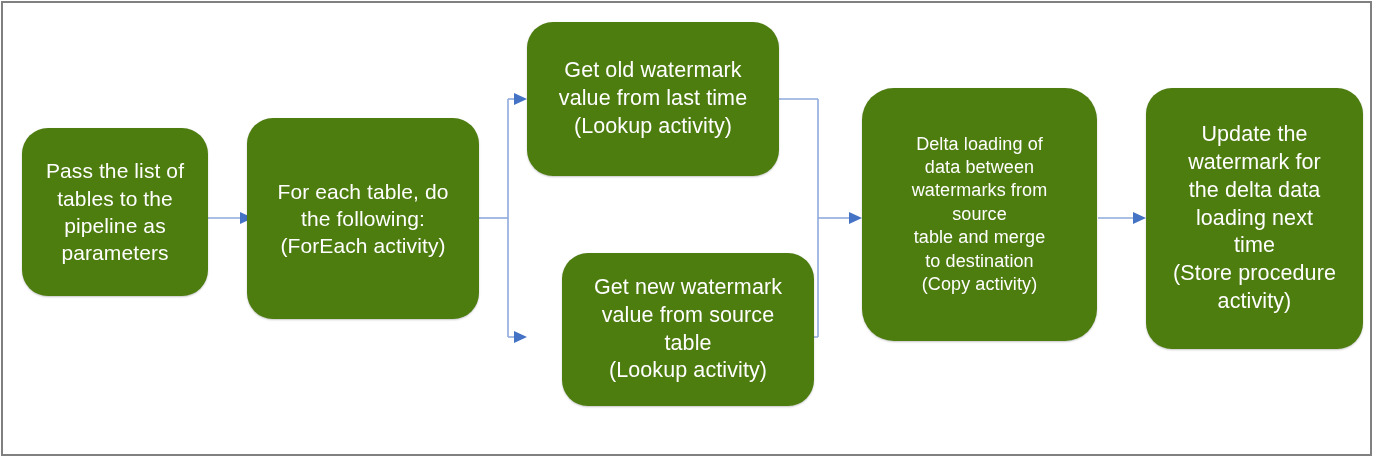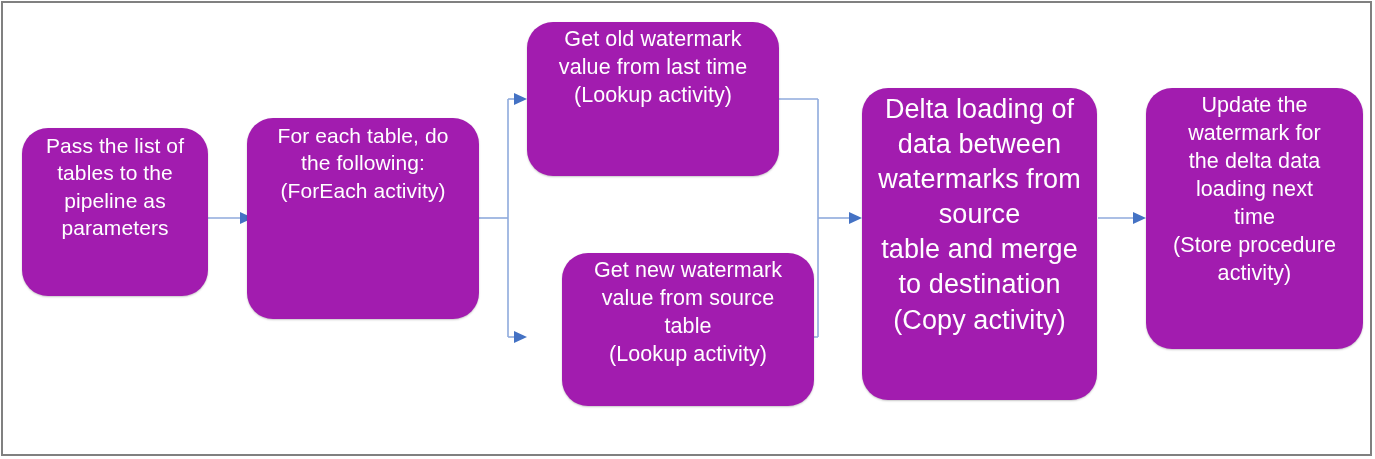--- a/index.html
+++ b/index.html
@@ -24,46 +24,46 @@
     left: 1px;
     top: 1px;
     width: 1371px;
     height: 455px;
     border: 2px solid #808080;
     box-sizing: border-box;
     pointer-events: none;
   }
   .node {
     position: absolute;
-    background: #a21caf;
+    background: #4d7c0f;
     border-radius: 26px;
     color: #ffffff;
     display: flex;
-    align-items: flex-start;
+    align-items: center;
     justify-content: center;
     text-align: center;
     box-sizing: border-box;
     padding: 4px 12px;
     line-height: 1.30;
     white-space: pre-line;
     letter-spacing: 0.1px;
     box-shadow: 0 1px 2px rgba(0,0,0,0.22);
   }
   .node-label {
     display: block;
     width: 100%;
     white-space: pre-line;
   }
 
   
   #node-pass-list      { left: 22px;   top: 128px; width: 186px; height: 168px; font-size: 21px; }
   #node-for-each       { left: 247px;  top: 118px; width: 232px; height: 201px; font-size: 21px; }
   #node-old-watermark  { left: 527px;  top: 22px;  width: 252px; height: 154px; font-size: 21.5px; }
   #node-new-watermark  { left: 527px;  top: 253px; width: 252px; height: 153px; font-size: 21.5px; margin-left: 35px; }
-  #node-delta-loading  { left: 862px;  top: 88px;  width: 235px; height: 312px; font-size: 27px; }
+  #node-delta-loading  { left: 862px;  top: 88px;  width: 235px; height: 253px; font-size: 18px; border-radius: 32px; }
   #node-update-wm      { left: 1146px; top: 88px;  width: 217px; height: 261px; font-size: 21.5px; }
 
   
   #connector-layer {
     position: absolute;
     left: 0;
     top: 0;
     width: 1375px;
     height: 459px;
     pointer-events: none;

